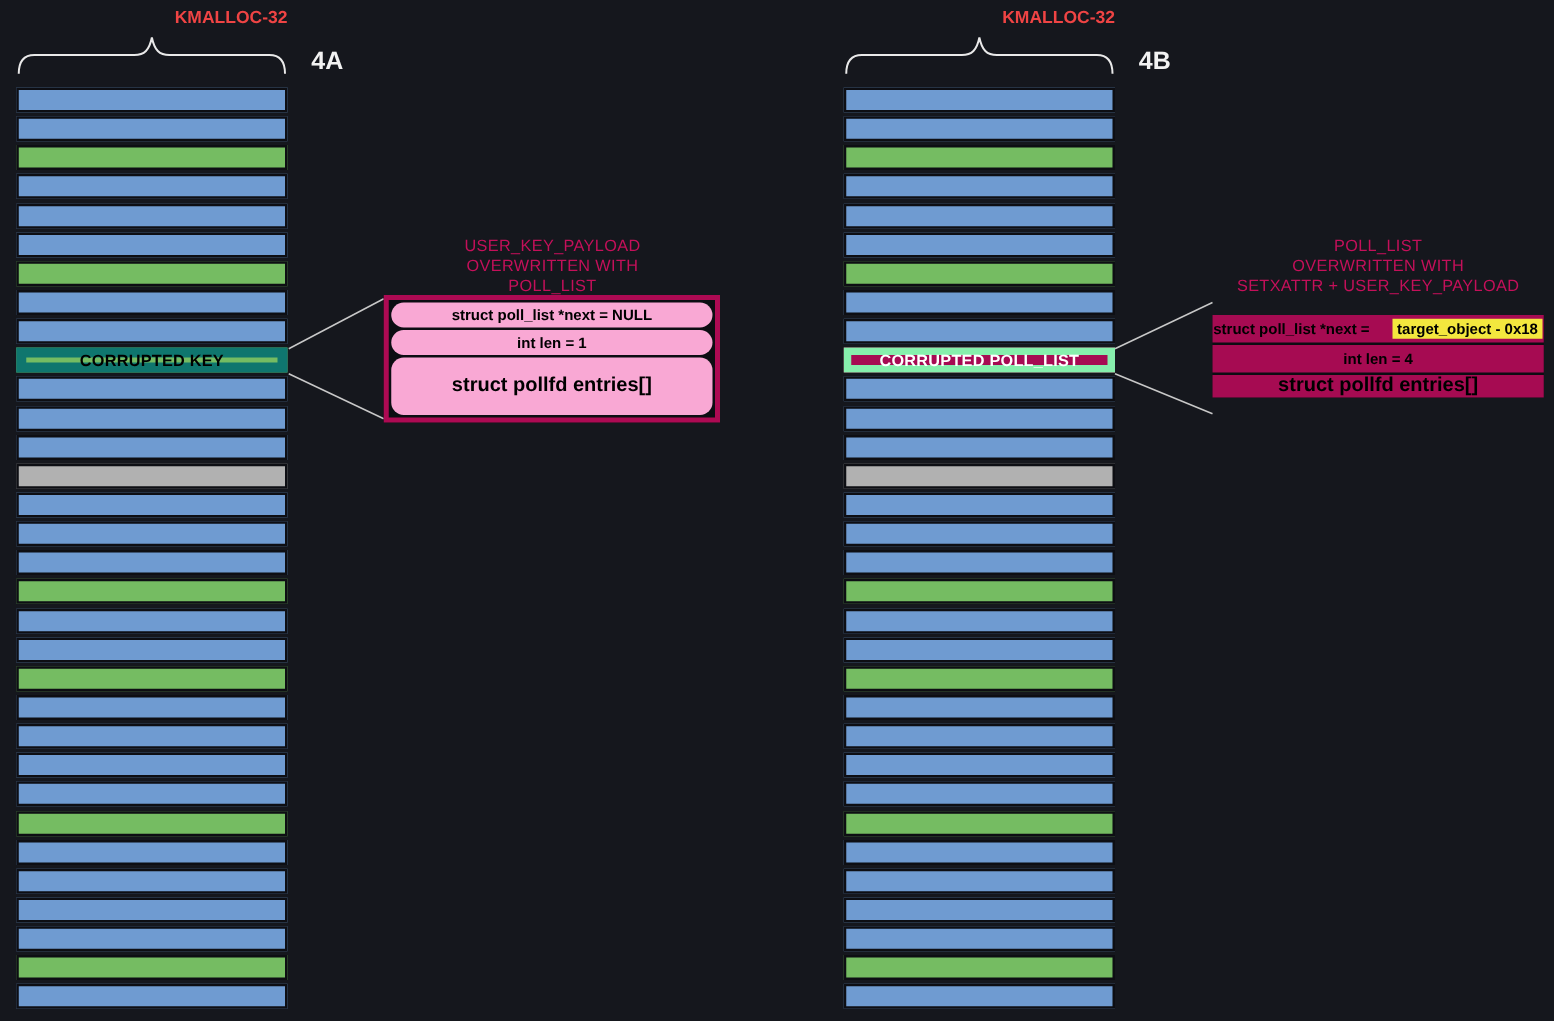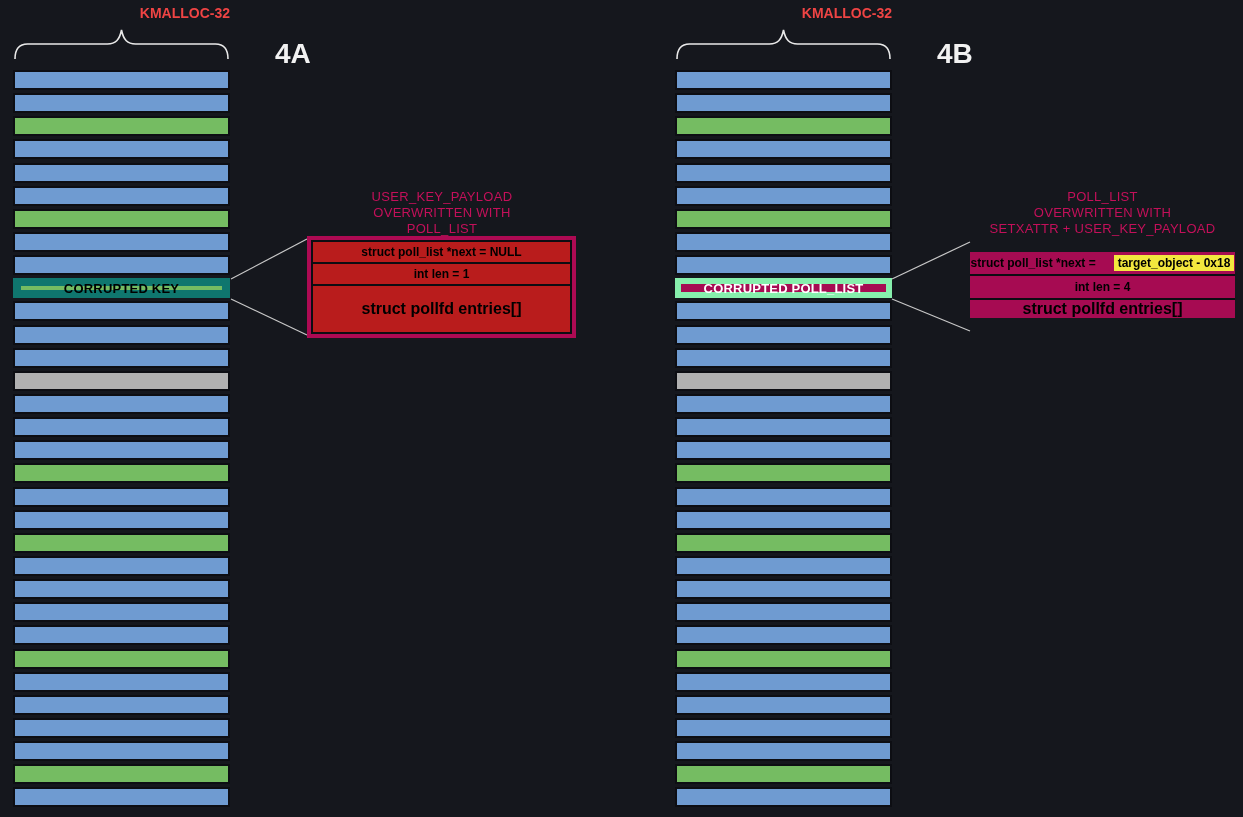--- a/index.html
+++ b/index.html
@@ -14,21 +14,21 @@
   #connector-svg { position:absolute; left:0; top:0; z-index:1; }
 
   .panel { position:absolute; top:0; width:217px; height:817px; z-index:2; }
   .heap-label {
     position:absolute; top:5px; left:0; width:100%;
     text-align:right; color:#ef4444; font-weight:bold; font-size:14px;
   }
   .brace-svg { position:absolute; top:27px; left:0; }
   .fig-label {
     position:absolute; top:38px; left:236px;
-    color:#f2f2f2; font-weight:bold; font-size:28px;margin-left:26px;
+    color:#f2f2f2; font-weight:bold; font-size:20px;
   }
   .slab-column {
     position:absolute; top:70px; left:0; width:100%;
     display:flex; flex-direction:column;
   }
   .row {
     height:20px; margin-bottom:3.15px;
     border:2px solid #0d0e13; box-sizing:border-box;
     display:flex; align-items:center; justify-content:center;
   }
@@ -60,21 +60,21 @@
     left:307px; top:236px; width:269px; height:102px;
     border:4px solid #ad0a53; padding:2px;
   }
   .ann-box.crimson-box {
     left:970px; top:252px; width:265px; height:66px;
   }
   .cell {
     display:flex; align-items:center; justify-content:center;
     color:#000; font-weight:bold;
   }
-  .green-box .cell { background:#b91c1c; }
+  .green-box .cell { background:#f9a8d4;border-radius:10px; }
   .crimson-box .cell { background:#a60b52; }
   .cell.small { font-size:12px; height:20px; flex:0 0 auto; }
   .crimson-box .cell.small { height:22px; }
   .cell.large { font-size:16px; flex:1 1 auto; }
   .hl {
     background:#f3e73e; color:#000; padding:1px 4px; margin-left:18px;
     font-size:12px; font-weight:bold;
   }
   #ann-title-a { left:307px; top:169px; width:270px; }
   #ann-title-b { left:955px; top:169px; width:295px; }

